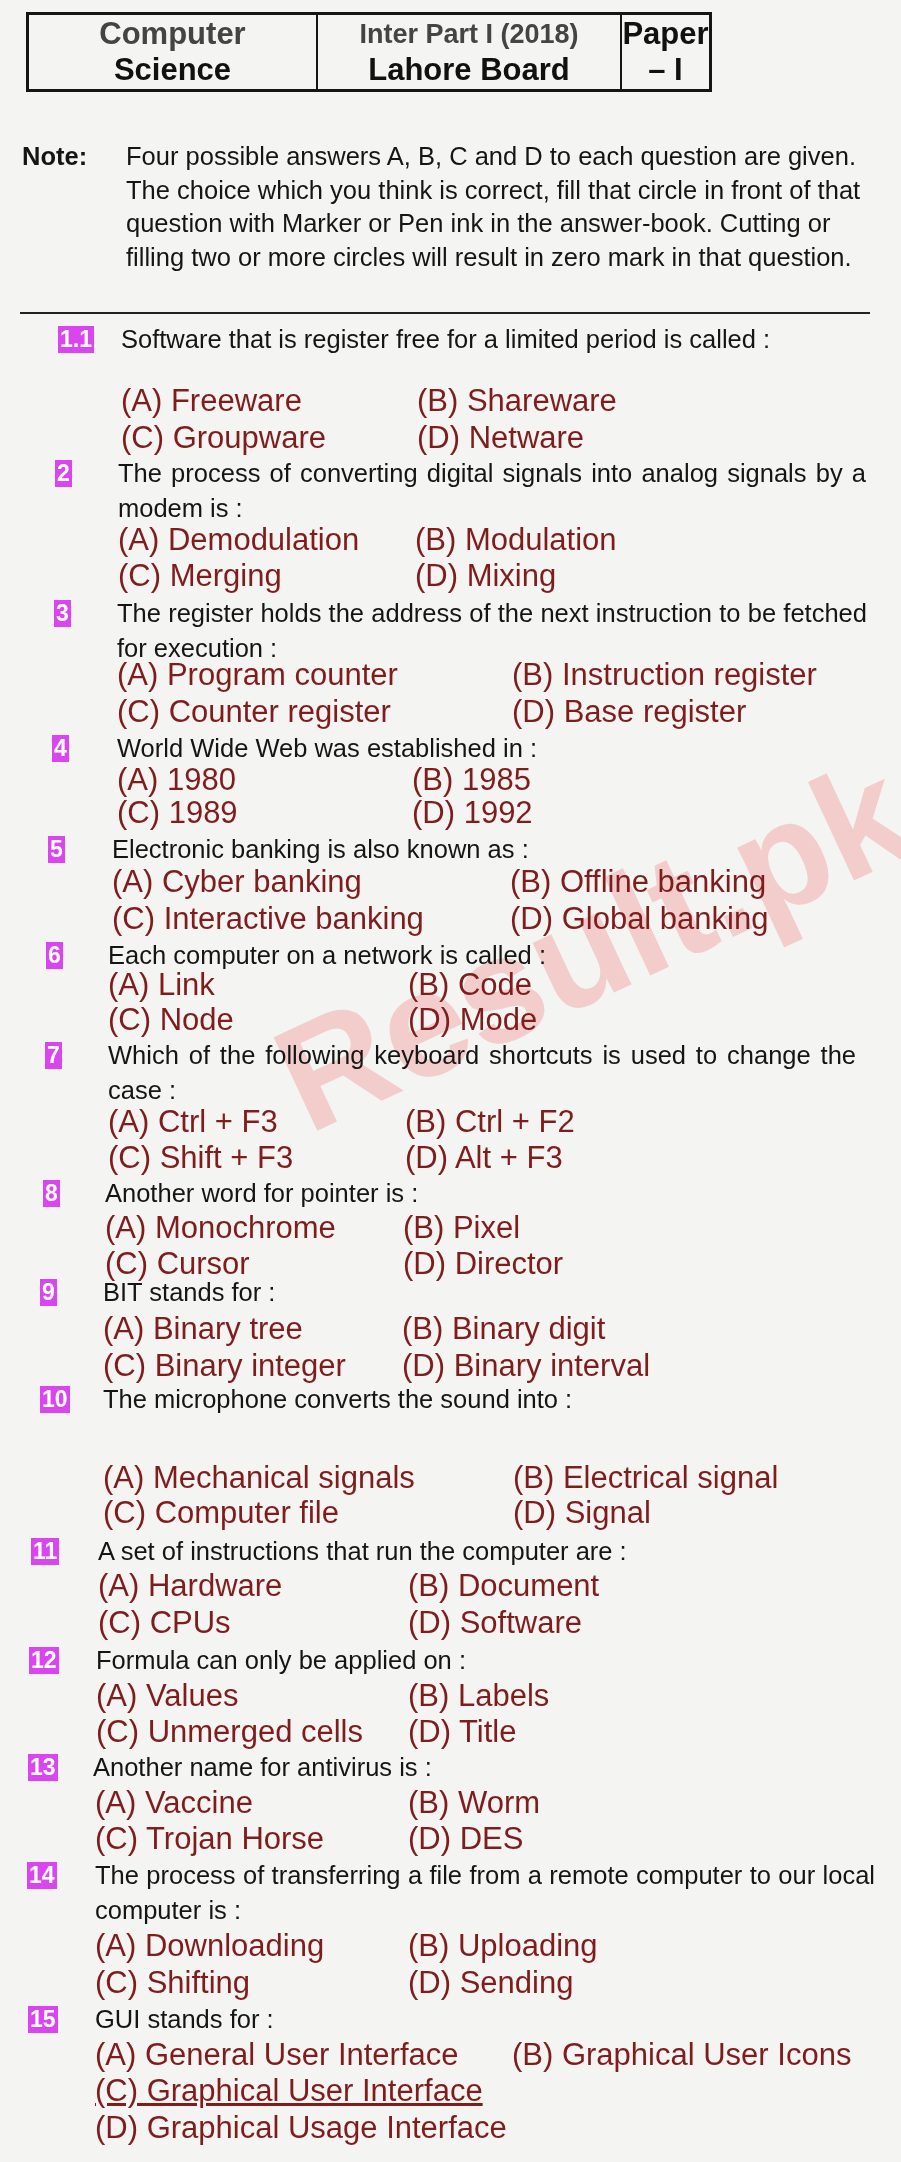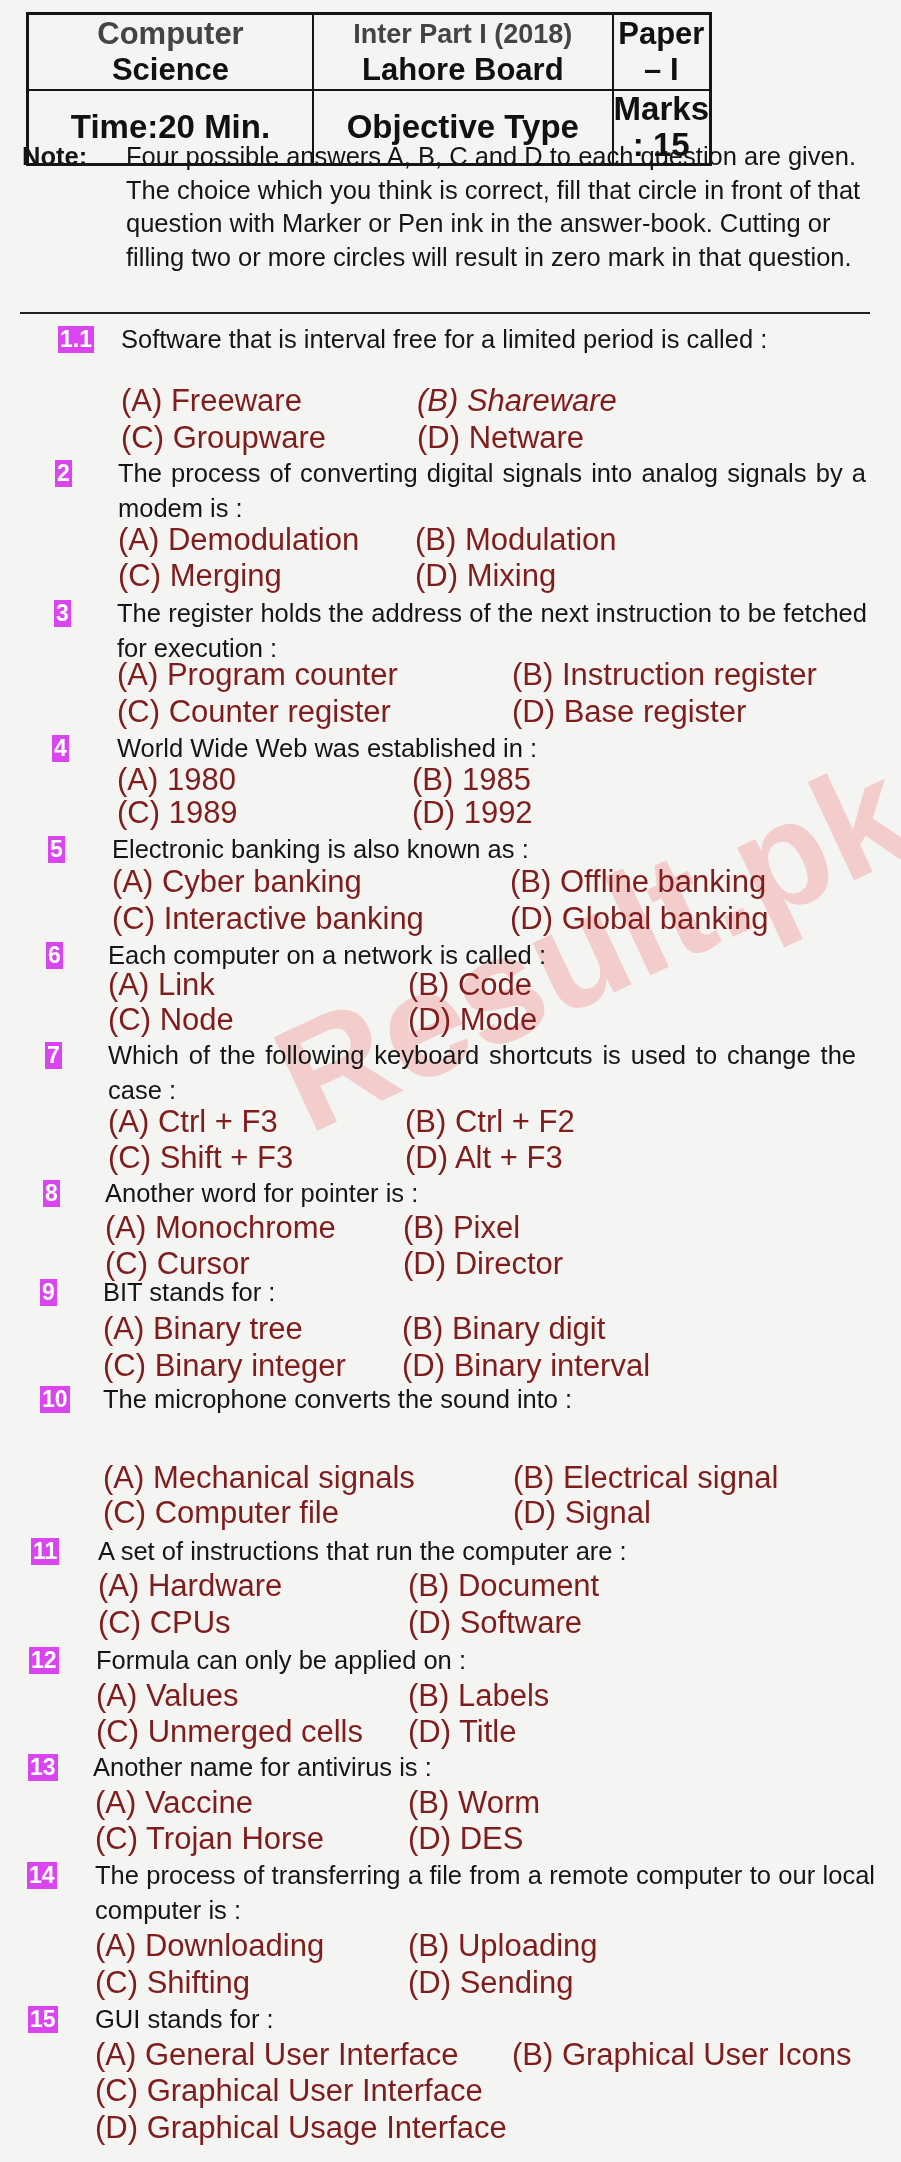--- a/index.html
+++ b/index.html
@@ -53,42 +53,37 @@
     <td class="c1">
       <div class="faded">Computer</div>
       <div>Science</div>
     </td>
     <td class="c2">
       <div class="faded" style="font-size:27px">Inter Part I (2018)</div>
       <div>Lahore Board</div>
     </td>
     <td>Paper – I</td>
   </tr>
-  <tr class="r2">
-    <td class="c1">Time:20 Min.</td>
-    <td class="c2">Objective Type</td>
-    <td>Marks : 15</td>
-  </tr>
 </tbody>
   </table>
 
 <div class="note">
   <span class="note-label">Note:</span>
   <span class="note-text">Four possible answers A, B, C and D to each question are given. The choice which you think is correct, fill that circle in front of that question with Marker or Pen ink in the answer-book. Cutting or filling two or more circles will result in zero mark in that question.</span>
 </div>
 
 <div class="separator"></div>
 
 <div class="watermark">Result.pk</div>
 
 <div id="questions">
     <div class="q-num" style="left: 58px; top: 326px;">1.1</div>
-    <div class="q-text" style="left: 121px; top: 322px; width: 746px;">Software that is interval free for a limited period is called :</div>
+    <div class="q-text" style="left: 121px; top: 322px; width: 746px;">Software that is register free for a limited period is called :</div>
     <div class="opt" style="top: 386px; left: 121px;">(A) Freeware</div>
-    <div class="opt" style="top: 386px; left: 417px; font-style: italic;">(B) Shareware</div>
+    <div class="opt" style="top: 386px; left: 417px;">(B) Shareware</div>
     <div class="opt" style="top: 423px; left: 121px;">(C) Groupware</div>
     <div class="opt" style="top: 423px; left: 417px;">(D) Netware</div>
     <div class="q-num" style="left: 55px; top: 460px;">2</div>
     <div class="q-text" style="left: 118px; top: 456px; width: 748px;">The process of converting digital signals into analog signals by a modem is :</div>
     <div class="opt" style="top: 525px; left: 118px;">(A) Demodulation</div>
     <div class="opt" style="top: 525px; left: 415px;">(B) Modulation</div>
     <div class="opt" style="top: 561px; left: 118px;">(C) Merging</div>
     <div class="opt" style="top: 561px; left: 415px;">(D) Mixing</div>
     <div class="q-num" style="left: 54px; top: 600px;">3</div>
     <div class="q-text" style="left: 117px; top: 596px; width: 750px;">The register holds the address of the next instruction to be fetched for execution :</div>
@@ -159,15 +154,15 @@
     <div class="q-num" style="left: 27px; top: 1862px;">14</div>
     <div class="q-text" style="left: 95px; top: 1858px; width: 780px;">The process of transferring a file from a remote computer to our local computer is :</div>
     <div class="opt" style="top: 1931px; left: 95px;">(A) Downloading</div>
     <div class="opt" style="top: 1931px; left: 408px;">(B) Uploading</div>
     <div class="opt" style="top: 1968px; left: 95px;">(C) Shifting</div>
     <div class="opt" style="top: 1968px; left: 408px;">(D) Sending</div>
     <div class="q-num" style="left: 28px; top: 2006px;">15</div>
     <div class="q-text" style="left: 95px; top: 2002px; width: 600px;">GUI stands for :</div>
     <div class="opt" style="top: 2040px; left: 95px;">(A) General User Interface</div>
     <div class="opt" style="top: 2040px; left: 512px;">(B) Graphical User Icons</div>
-    <div class="opt" style="top: 2076px; left: 95px;">(C) Graphical User Interface</div>
+    <div class="opt" style="top: 2076px; left: 95px; text-decoration: underline;">(C) Graphical User Interface</div>
     <div class="opt" style="top: 2113px; left: 95px;">(D) Graphical Usage Interface</div>
   </div>
 
 </body></html>

